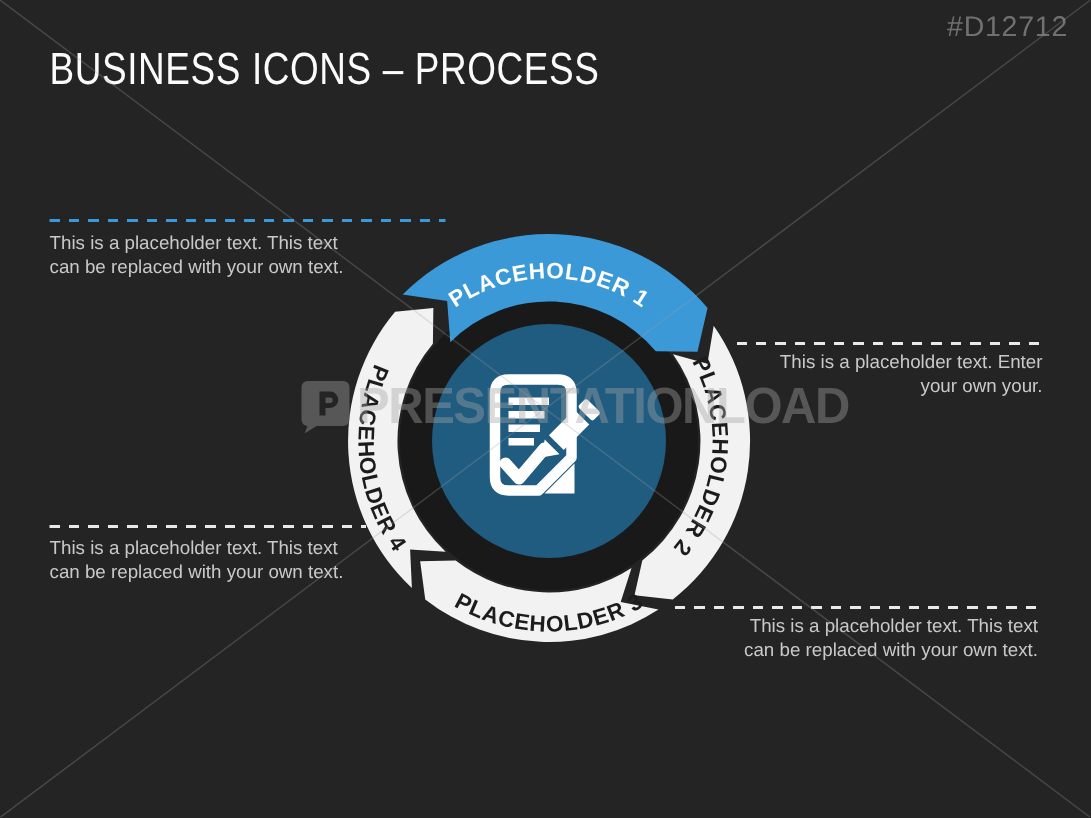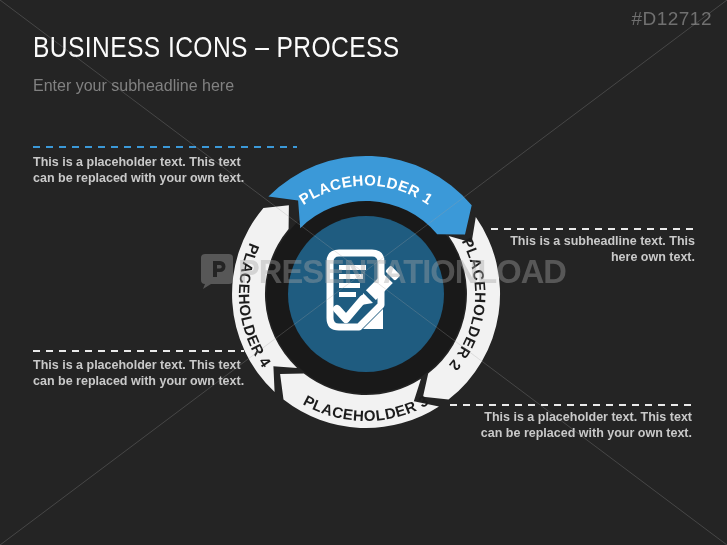--- a/index.html
+++ b/index.html
@@ -10,21 +10,21 @@
   .id-tag{position:absolute;top:8px;right:15px;font-size:19px;color:#707070;letter-spacing:.5px;}
   .title{position:absolute;left:33px;top:30px;font-size:30px;color:#fbfbfb;white-space:nowrap;
          transform:scaleX(.82);transform-origin:left top;letter-spacing:.5px;font-weight:400;}
   .subhead{position:absolute;left:33px;top:77px;font-size:16px;color:#818181;white-space:nowrap;}
 
   .dash{position:absolute;height:2px;}
   .dash.white{background:repeating-linear-gradient(90deg,#e9e9e9 0 7px,transparent 7px 13px);}
   .dash.blue{background:repeating-linear-gradient(90deg,#3b99d8 0 7px,transparent 7px 13px);}
 
   .callout{position:absolute;font-size:12.5px;line-height:15.5px;color:#c9c9c9;}
-  .callout span{display:block;font-weight:bold;}
+  .callout span{display:block;}
   .c-left{text-align:left;}
   .c-right{text-align:right;}
   #callout-1{left:33px;top:155px;width:250px;}
   #callout-2{left:455px;top:234px;width:240px;}
   #callout-3{left:452px;top:410px;width:240px;}
   #callout-4{left:33px;top:358px;width:250px;}
 
   #diagram-svg{position:absolute;left:0;top:0;}
 
   .watermark{position:absolute;left:200px;top:252px;height:38px;display:flex;align-items:center;
@@ -66,34 +66,33 @@
         <g transform="translate(41,55) rotate(-45)">
           <path d="M 0,0 L 10,-7 L 10,7 Z" fill="#fff"></path>
           <rect x="14" y="-7" width="24" height="14" fill="#fff"></rect>
           <rect x="41" y="-7" width="8" height="14" rx="2" fill="#fff"></rect>
         </g>
       </g>
     </svg>
 
   <div class="id-tag">#D12712</div>
   <div class="title">BUSINESS ICONS – PROCESS</div>
-  <div class="subhead">Enter your subheadline here</div>
 
   <div class="dash blue" style="left:33px;top:146px;width:264px;"></div>
   <div class="dash white" style="left:491px;top:228px;width:206px;"></div>
   <div class="dash white" style="left:450px;top:404px;width:242px;"></div>
   <div class="dash white" style="left:33px;top:350px;width:211px;"></div>
 
   <div id="callout-1" class="callout c-left">
     <span>This is a placeholder text. This text</span>
     <span>can be replaced with your own text.</span>
   </div>
   <div id="callout-2" class="callout c-right">
-    <span>This is a subheadline text. This</span>
-    <span>here own text.</span>
+    <span>This is a placeholder text. Enter</span>
+    <span>your own your.</span>
   </div>
   <div id="callout-3" class="callout c-right">
     <span>This is a placeholder text. This text</span>
     <span>can be replaced with your own text.</span>
   </div>
   <div id="callout-4" class="callout c-left">
     <span>This is a placeholder text. This text</span>
     <span>can be replaced with your own text.</span>
   </div>
 

